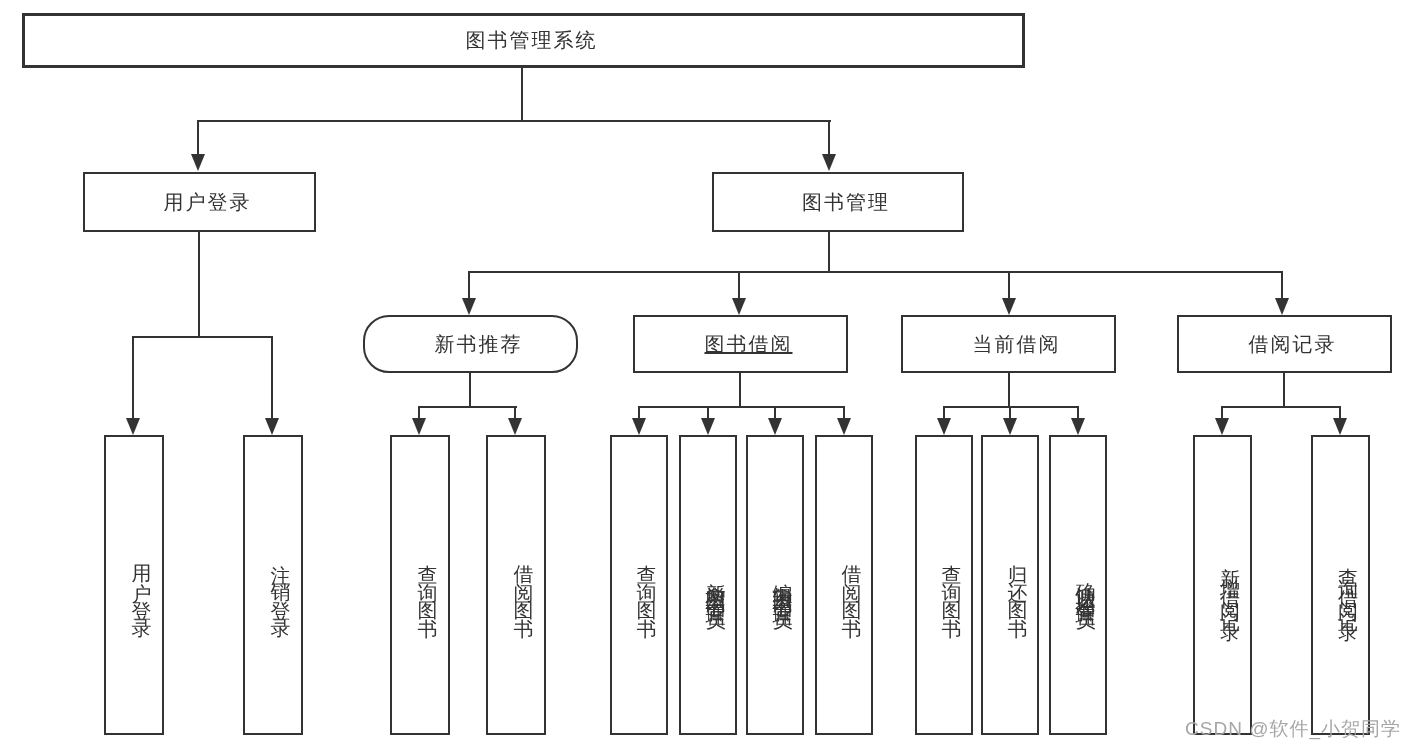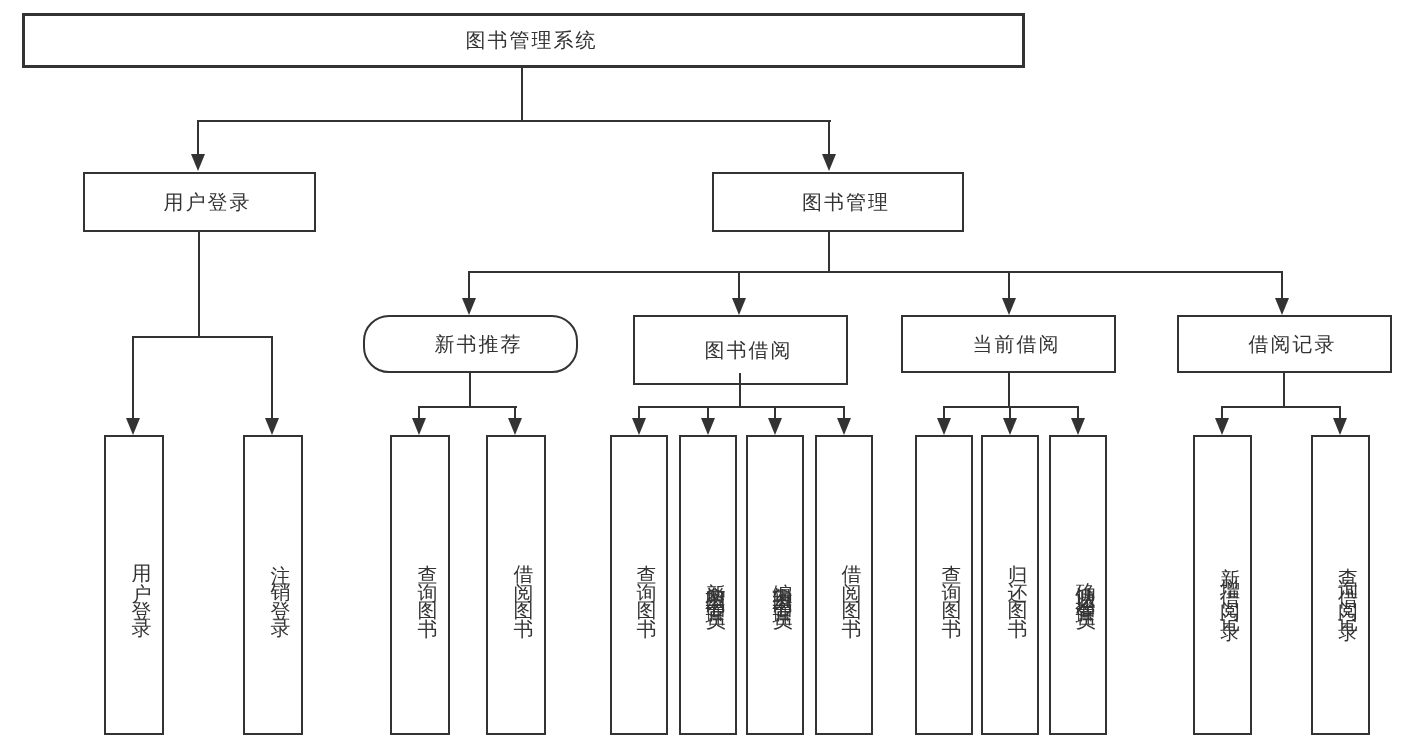--- a/index.html
+++ b/index.html
@@ -90,21 +90,21 @@
   <div class="line" style="left:738px;  top:271px; width:2px; height:29px;"></div>
   <div class="arrow" style="left:732px;  top:298px;"></div>
   <div class="line" style="left:1008px; top:271px; width:2px; height:29px;"></div>
   <div class="arrow" style="left:1002px; top:298px;"></div>
   <div class="line" style="left:1281px; top:271px; width:2px; height:29px;"></div>
   <div class="arrow" style="left:1275px; top:298px;"></div>
 
   <div class="box" style="left:363px; top:315px; width:215px; height:58px;border-radius:26px;">
     <span>新书推荐</span>
   </div>
-  <div class="box" style="left:633px; top:315px; width:215px; height:70px;">
+  <div class="box" style="left:633px; top:315px; width:215px; height:58px;text-decoration:underline;">
     <span>图书借阅</span>
   </div>
   <div class="box" style="left:1177px; top:315px; width:215px; height:58px;">
     <span>借阅记录</span>
   </div>
   <div class="box" style="left:901px; top:315px; width:215px; height:58px;">
     <span>当前借阅</span>
   </div>
 
   <div class="line" style="left:469px; top:373px; width:2px;  height:35px;"></div>
@@ -178,14 +178,15 @@
     <span class="vtext sp-tight">确认归还（管理员）</span>
   </div>
 
   <div class="box vbox" style="left:1193px; top:435px; width:59px; height:300px;">
     <span class="vtext sp-mid">新增借阅记录</span>
   </div>
   <div class="box vbox" style="left:1311px; top:435px; width:59px; height:300px;">
     <span class="vtext sp-mid">查询借阅记录</span>
   </div>
 
+  <div class="watermark">CSDN @软件_小贺同学</div>
 
 </div>
 
 </body></html>

